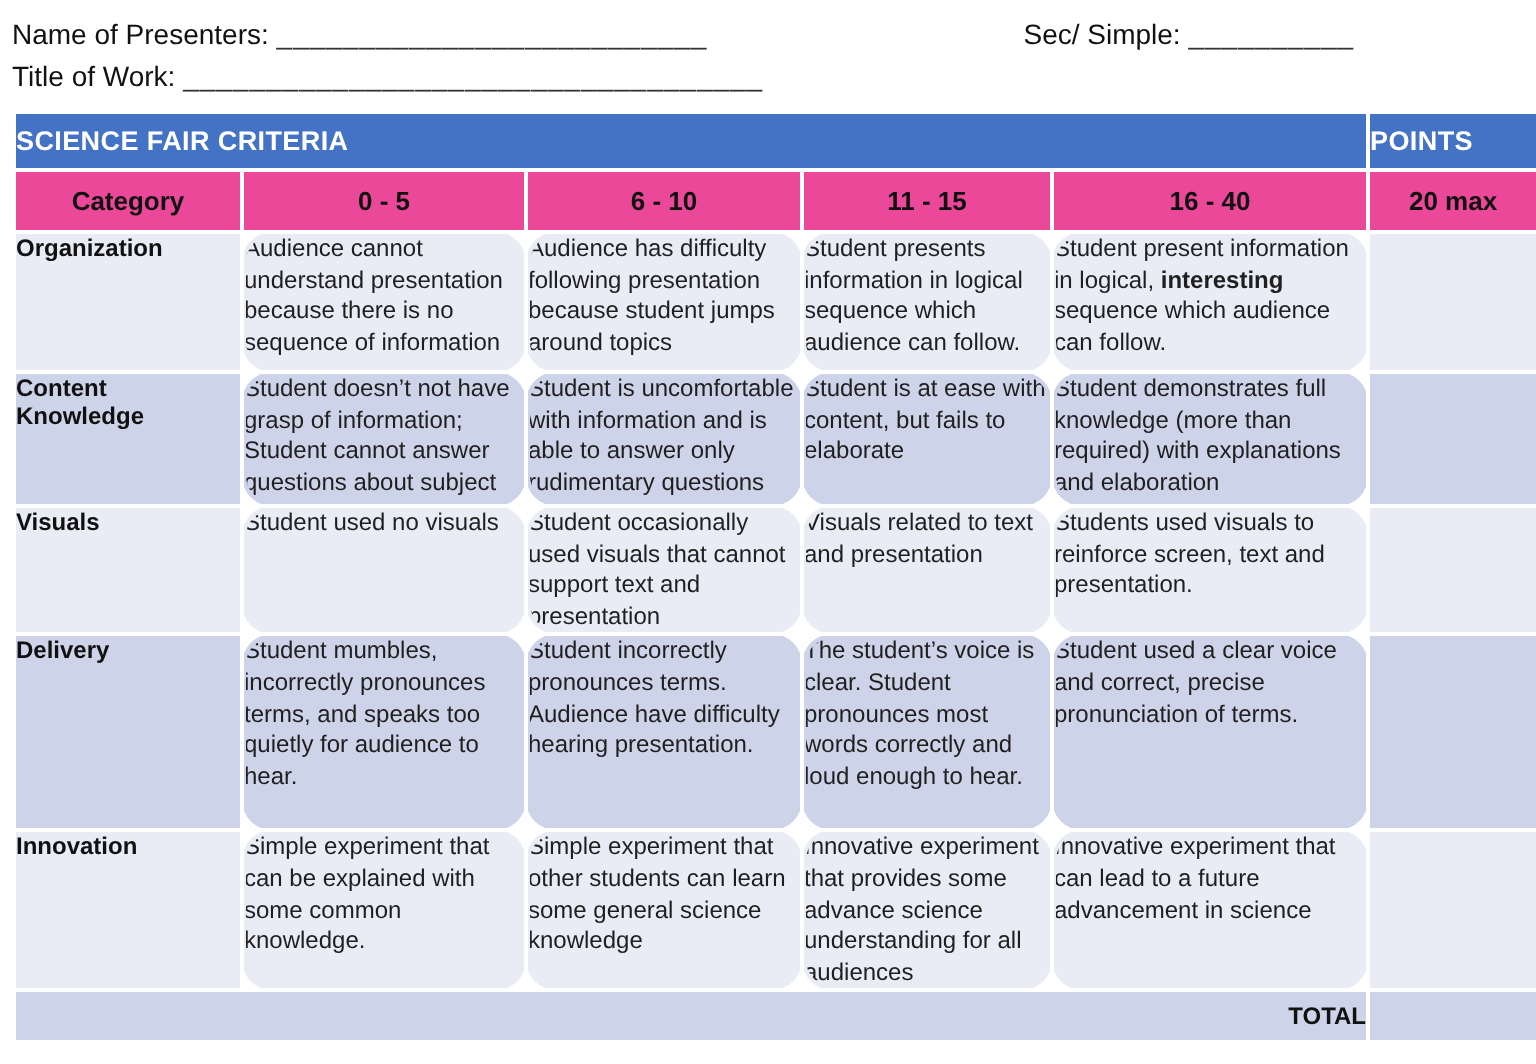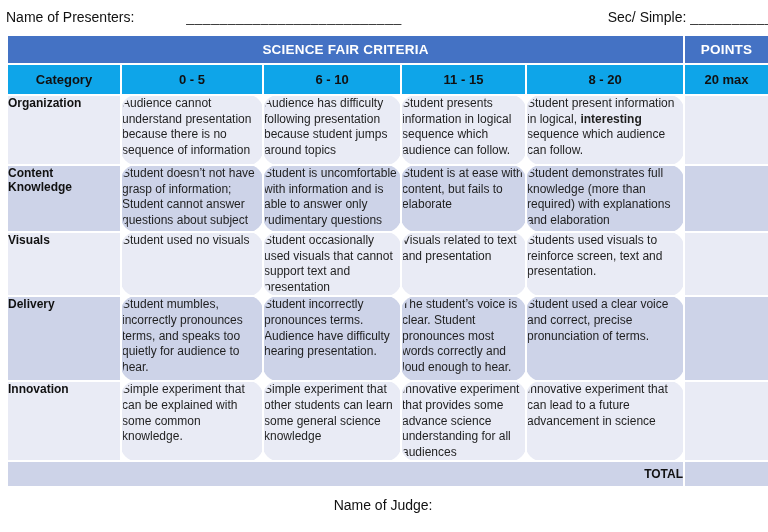--- a/index.html
+++ b/index.html
@@ -8,25 +8,24 @@
     width: 768px; height: 532px;
     background: #ffffff;
     font-family: "Liberation Sans", sans-serif;
     color: #000;
     overflow: hidden;
   }
   .page { padding: 7px 4px 0 6px; }
 
   .form-line {
     display: flex;
-    align-items: center;
+    align-items: flex-start;
     font-size: 14px;
     line-height: 21px;
     white-space: pre;
-    gap: 48px;
   }
   .form-label { font-weight: normal; color: #111; }
   .blank { color: #333; letter-spacing: 0.5px; }
   .sec-group { margin-left: 158px; }
   .sig-group { margin-left: 152px; }
 
   table.rubric {
     border-collapse: collapse;
     table-layout: fixed;
     width: 762px;
@@ -36,26 +35,26 @@
     border: 2px solid #ffffff;
     padding: 0;
     overflow: hidden;
   }
   .title-row th {
     background: #4472C4;
     color: #ffffff;
     font-size: 13.5px;
     font-weight: bold;
     height: 29px;
-    text-align: center;
+    text-align: left;
     letter-spacing: 0.2px;
     vertical-align: middle;
   }
   .head-row td {
-    background: #0ea5e9;
+    background: #ec4899;
     font-weight: bold;
     font-size: 13px;
     text-align: center;
     vertical-align: middle;
     height: 31px;
     color: #111;
   }
   .cat {
     font-weight: bold;
     font-size: 12px;
@@ -88,20 +87,23 @@
 </head>
 <body>
 
 <div class="page">
 
   <div class="form-line">
     <span class="form-label">Name of Presenters: </span><span class="blank">__________________________</span>
     <span class="sec-group"><span class="form-label">Sec/ Simple: </span><span class="blank">__________</span></span>
   </div>
 
+  <div class="form-line">
+    <span class="form-label">Title of Work: </span><span class="blank">___________________________________</span>
+  </div>
 
   <table class="rubric">
     <colgroup>
       <col style="width:114px">
         <col style="width:142px">
         <col style="width:138px">
       <col style="width:125px">
         <col style="width:158px">
         <col style="width:85px">
     </colgroup>
@@ -110,21 +112,21 @@
         <tr class="title-row">
       <th colspan="5">SCIENCE FAIR CRITERIA</th>
       <th>POINTS</th>
     </tr>
 
     <tr class="head-row">
       <td>Category</td>
       <td>0  - 5</td>
       <td>6 - 10</td>
       <td>11 - 15</td>
-      <td>8 - 20</td>
+      <td>16 - 40</td>
       <td>20 max</td>
     </tr>
 
     <tr class="row-light" style="height:70px">
       <td class="cat">Organization</td>
       <td class="cell">Audience cannot understand presentation because there is no sequence of information</td>
       <td class="cell">Audience has difficulty following presentation because student jumps around topics</td>
       <td class="cell">Student presents information in logical sequence which audience can follow.</td>
       <td class="cell"><span>Student present information in logical, </span><b class="inline-bold">interesting</b><span> sequence which audience can follow.</span></td>
       <td class="pts"></td>
@@ -141,21 +143,21 @@
 
     <tr class="row-light" style="height:53px">
       <td class="cat">Visuals</td>
       <td class="cell">Student used no visuals</td>
       <td class="cell">Student occasionally used visuals that cannot support text and presentation</td>
       <td class="cell">Visuals related to text and presentation</td>
       <td class="cell">Students used visuals to reinforce screen, text and presentation.</td>
       <td class="pts"></td>
     </tr>
 
-    <tr class="row-dark" style="height:85px">
+    <tr class="row-dark" style="height:98px">
       <td class="cat">Delivery</td>
       <td class="cell">Student mumbles, incorrectly pronounces terms, and speaks too quietly for audience to hear.</td>
       <td class="cell">Student incorrectly pronounces terms. Audience have difficulty hearing presentation.</td>
       <td class="cell">The student’s voice is clear. Student pronounces most words correctly and loud enough to hear.</td>
       <td class="cell">Student used a clear voice and correct, precise pronunciation of terms.</td>
       <td class="pts"></td>
     </tr>
 
     <tr class="row-light" style="height:67px">
       <td class="cat">Innovation</td>

